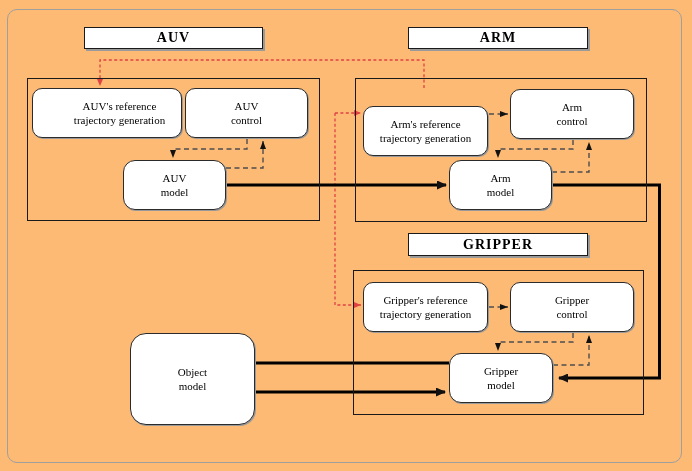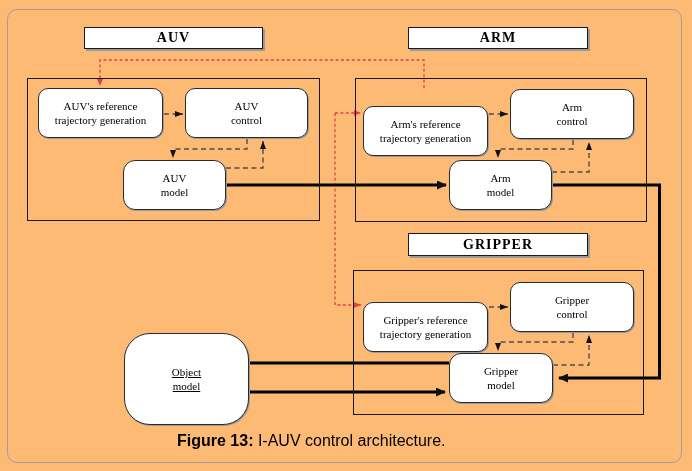--- a/index.html
+++ b/index.html
@@ -14,30 +14,30 @@
   .c-gripper{left:353px;top:270px;width:289px;height:143px;}
   .titlebox{position:absolute;height:20px;border:1.2px solid #1a1a1a;background:#fff;
             box-shadow:2px 2px 0 #9a9a9a;display:flex;align-items:center;justify-content:center;
             font-weight:bold;font-size:14px;letter-spacing:1px;color:#000;}
   .t-auv{left:84px;top:27px;width:177px;}
   .t-arm{left:408px;top:27px;width:178px;}
   .t-gripper{left:408px;top:233px;width:178px;height:21px;}
   .rbox{position:absolute;border:1.3px solid #2b2b2b;border-radius:10px;background:#fff;
         box-shadow:1px 1px 0 #999;display:flex;align-items:center;justify-content:center;
         text-align:center;font-size:11px;line-height:1.3;color:#000;white-space:pre-line;}
-  .b-auv-ref{left:38px;top:88px;width:123px;height:48px;}
+  .b-auv-ref{left:32px;top:88px;width:123px;height:48px;padding-left:25px;}
   .b-auv-control{left:185px;top:88px;width:121px;height:48px;}
   .b-auv-model{left:123px;top:160px;width:101px;height:48px;border-radius:12px;}
   .b-arm-ref{left:363px;top:106px;width:123px;height:48px;}
   .b-arm-control{left:510px;top:89px;width:122px;height:48px;}
   .b-arm-model{left:449px;top:160px;width:101px;height:48px;border-radius:12px;}
-  .b-gripper-ref{left:363px;top:282px;width:123px;height:48px;margin-top:20px;}
+  .b-gripper-ref{left:363px;top:282px;width:123px;height:48px;}
   .b-gripper-control{left:510px;top:282px;width:122px;height:48px;}
   .b-gripper-model{left:449px;top:353px;width:102px;height:48px;border-radius:12px;}
-  .b-object-model{left:124px;top:333px;width:123px;height:90px;border-radius:26px;text-decoration:underline;}
+  .b-object-model{left:130px;top:333px;width:123px;height:90px;border-radius:16px;}
   .caption{position:absolute;left:177px;top:432px;font-family:"Liberation Sans","DejaVu Sans",sans-serif;
            font-size:16px;color:#000;white-space:nowrap;}
   .caption b{font-weight:bold;}
   .wire-gray{fill:none;stroke:#4d4d4d;stroke-width:1.4;stroke-dasharray:5 3.5;}
   .wire-red{fill:none;stroke-width:1.3;stroke-dasharray:3 2.4;}
   .wire-thick{fill:none;stroke:#000;stroke-width:3;}
 </style>
 </head>
 <body>
 
@@ -105,14 +105,13 @@
   <div class="rbox b-gripper-ref">Gripper's reference
 trajectory generation</div>
   <div class="rbox b-gripper-control">Gripper
 control</div>
   <div class="rbox b-gripper-model">Gripper
 model</div>
 
   <div class="rbox b-object-model">Object
 model</div>
 
-  <div class="caption"><b>Figure 13:</b><span> I-AUV control architecture.</span></div>
 </div>
 
 </body></html>

